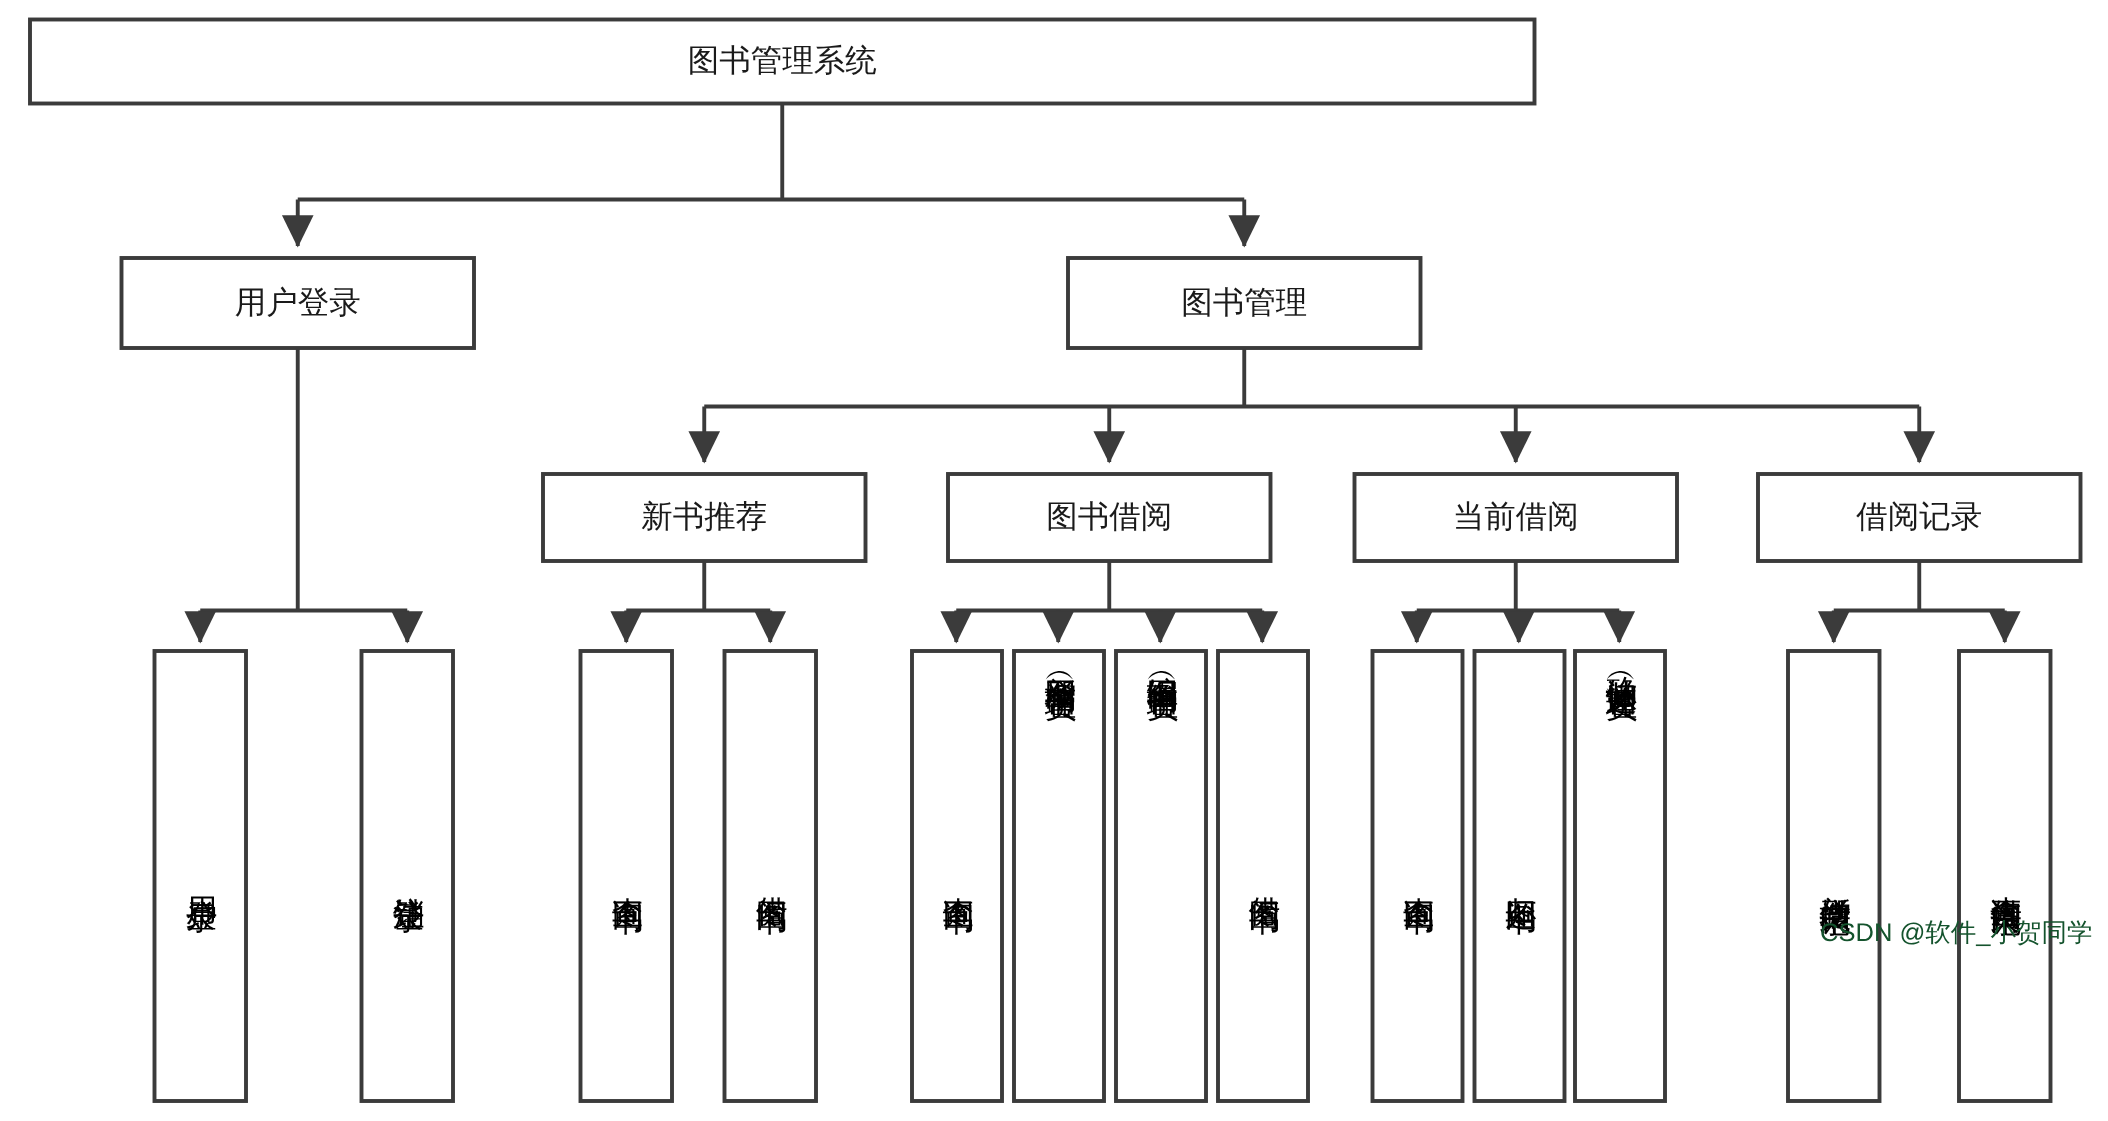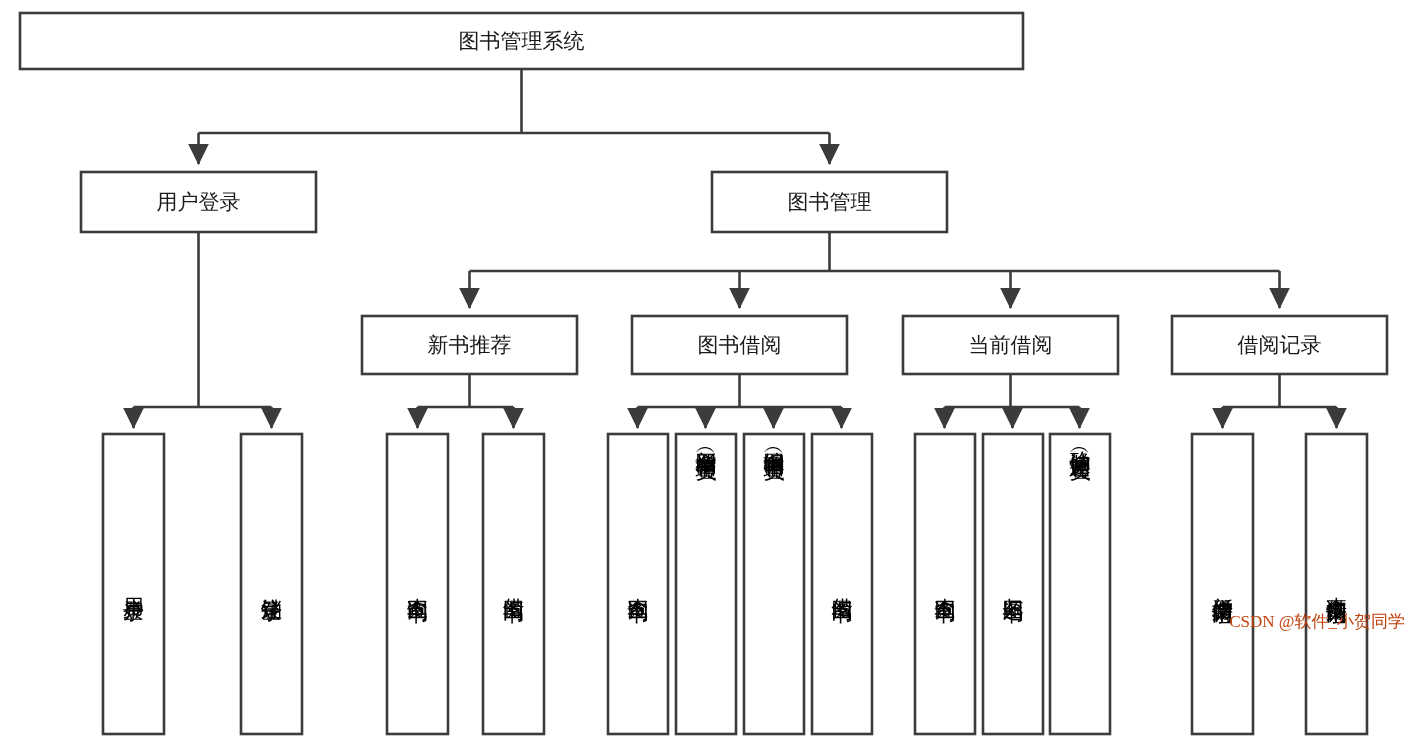--- a/index.html
+++ b/index.html
@@ -50,25 +50,25 @@
     stroke: #3b3b3b;
     stroke-width: 2.6;
     fill: none;
     stroke-linecap: butt;
   }
   .arrow-head {
     fill: #3b3b3b;
   }
   .watermark {
     position: absolute;
-    right: 0;
+    right: 10px;
     bottom: 6px;
-    font-family: Liberation Serif, serif;
+    font-family: Liberation Sans, sans-serif;
     font-size: 17px;
-    color: #c2410c;
+    color: #14532d;
     white-space: nowrap;
     user-select: none;
   }
 </style>
 </head>
 <body>
 
 <div id="diagram-root">
 
   <svg id="tree-svg" viewBox="0 0 1405 747" xmlns="http://www.w3.org/2000/svg">

